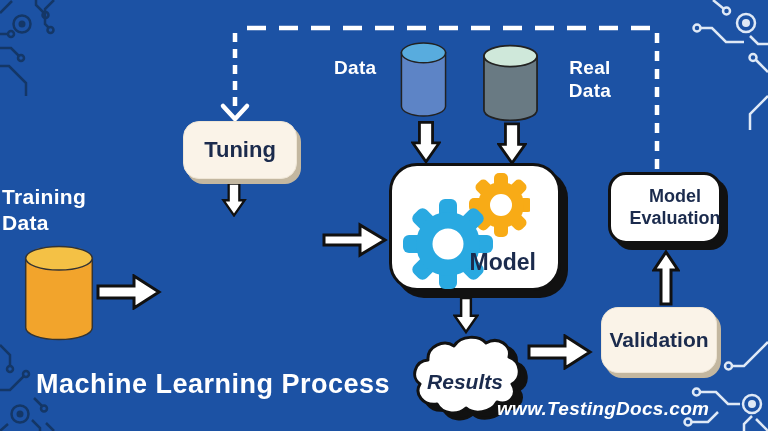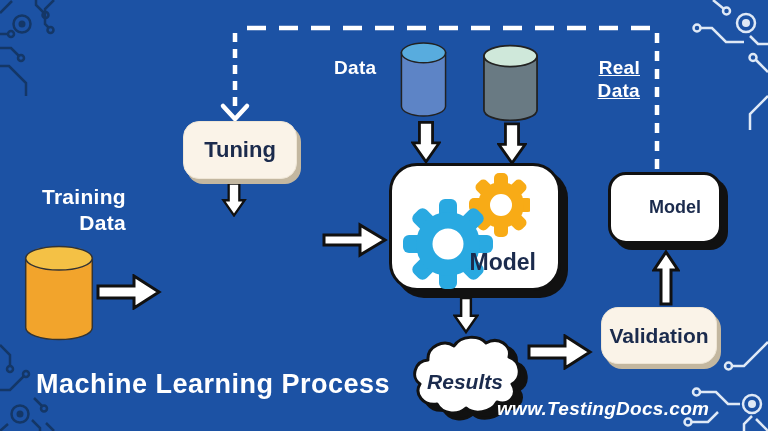--- a/index.html
+++ b/index.html
@@ -40,31 +40,31 @@
     color: #ffffff;
     line-height: 1.25;
     letter-spacing: 0.3px;
   }
   .two-line { line-height: 1.22; }
 
   #tuning-box    { left:183px; top:121px; width:114px; height:58px; border-radius:16px; font-size:22px; }
   #ml-box        { left:166px; top:218px; width:150px; height:110px; border-radius:26px; font-size:22px; }
   #model-box     { left:389px; top:163px; width:172px; height:128px; border-radius:28px; }
   #modeleval-box { left:608px; top:172px; width:114px; height:72px;  border-radius:18px; font-size:18px; box-shadow:6px 6px 0 #111; }
-  #validation-box{ left:601px; top:307px; width:116px; height:57px;  border-radius:17px; font-size:21px;text-align:center; }
+  #validation-box{ left:601px; top:307px; width:116px; height:66px;  border-radius:17px; font-size:21px;text-align:center; }
 
   #model-label {
     position: absolute; right: 22px; bottom: 12px;
     font-size: 23px; color: #1b2b4d;
   }
   #gears { position: absolute; left: 10px; top: 6px; }
 
-  #training-label { left:18px;  top:184px; width:108px; text-align:right; font-size:21px; }
+  #training-label { left:2px;  top:184px; width:108px; text-align:left; font-size:21px; }
   #test-label     { left:334px; top:56px; width:64px;  text-align:left;   font-size:19px; }
-  #real-label     { left:576px; top:56px; width:64px;  text-align:right;   font-size:19px;text-decoration:underline; }
+  #real-label     { left:558px; top:56px; width:64px;  text-align:center;   font-size:19px; }
 
   #results-group { left:407px; top:330px; width:126px; height:93px; position:absolute;font-style:italic; }
   #results-label {
     position:absolute; left:0; right:10px; top:40px;
     text-align:center; font-size:21px; color:#1b2b4d;
   }
 
   #main-title { left:36px; top:368px; font-size:27px; letter-spacing:0.5px; }
   #watermark  { left:497px; top:397px; font-size:19px; letter-spacing:0.3px;font-style:italic; }
 
@@ -222,20 +222,21 @@
         <circle r="32"></circle>
         <circle r="15.5" fill="#ffffff"></circle>
       </g>
     </svg>
     <div id="model-label">Model</div>
   </div>
 
   <div class="box-white two-line" id="modeleval-box">
     <div>
       <div>Model</div>
+      <div>Evaluation</div>
     </div>
   </div>
 
   <div class="box-cream" id="validation-box">
     <span>Validation</span>
   </div>
 
   <div id="results-group">
     <svg width="126" height="93" viewBox="0 0 126 93">
       <g transform="translate(7,6)" fill="#111111" stroke="#111111" stroke-width="3" stroke-linejoin="round">

